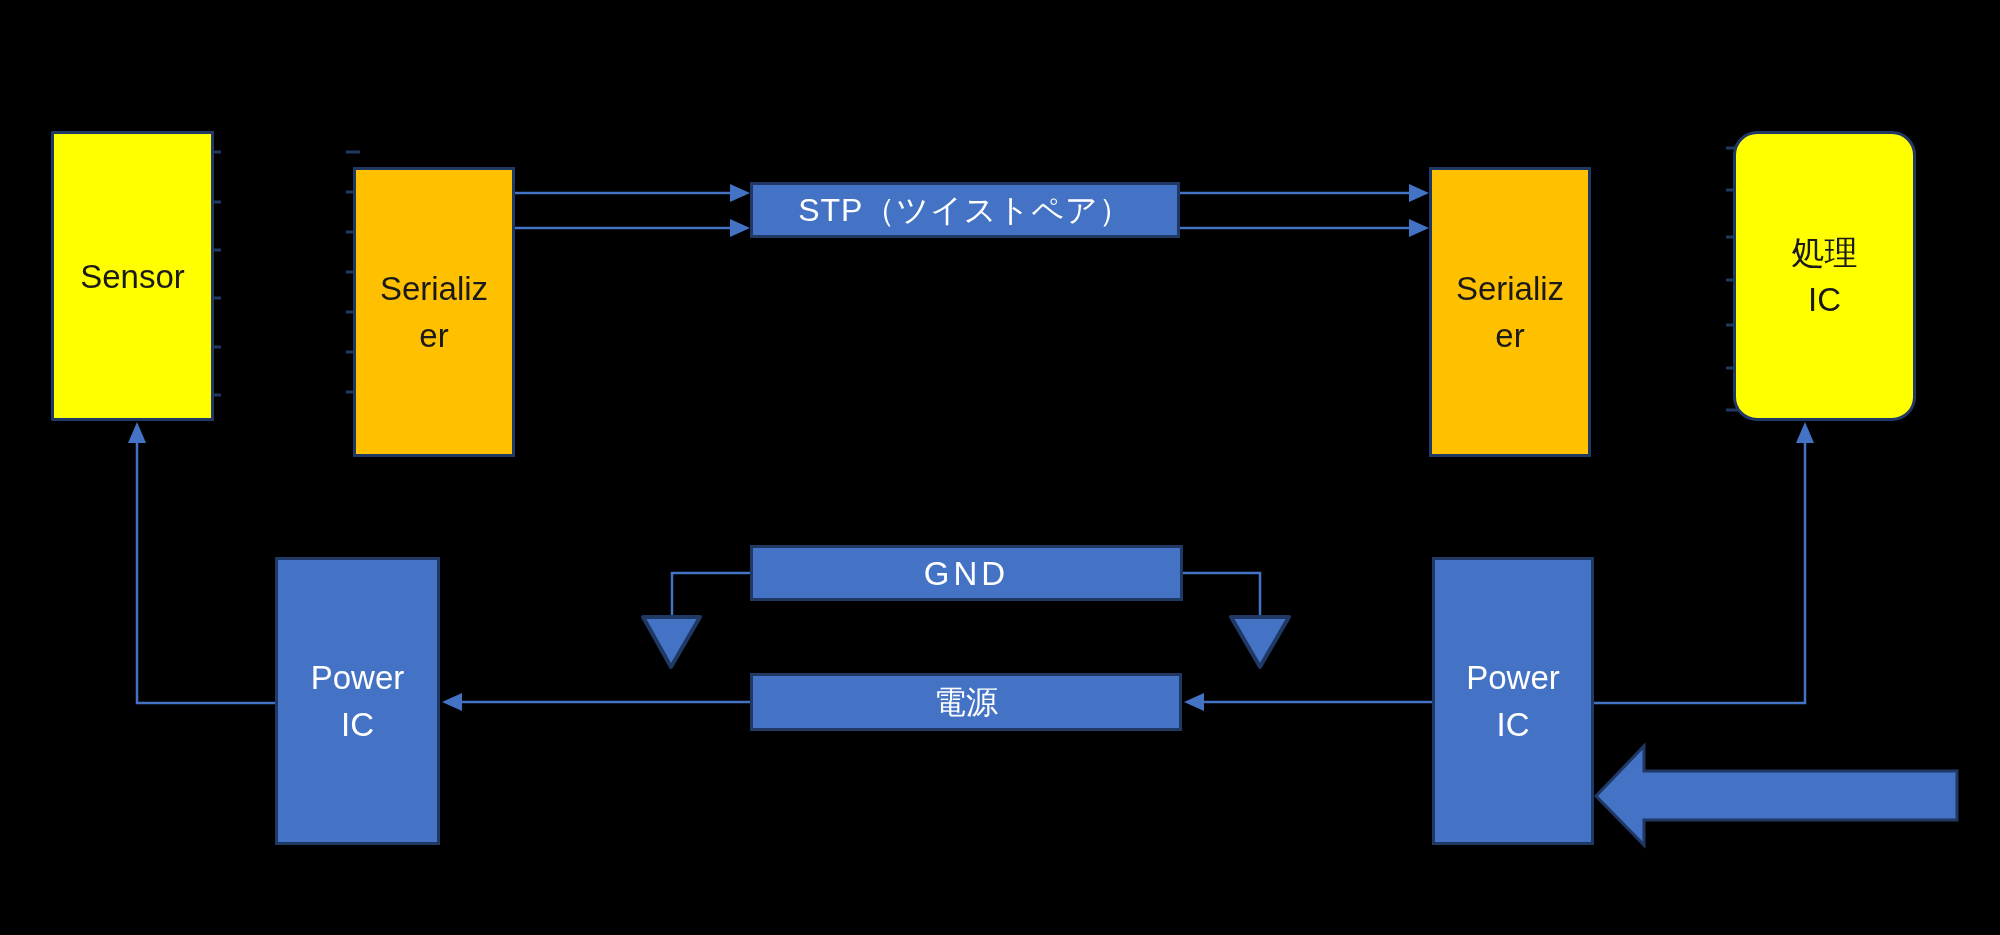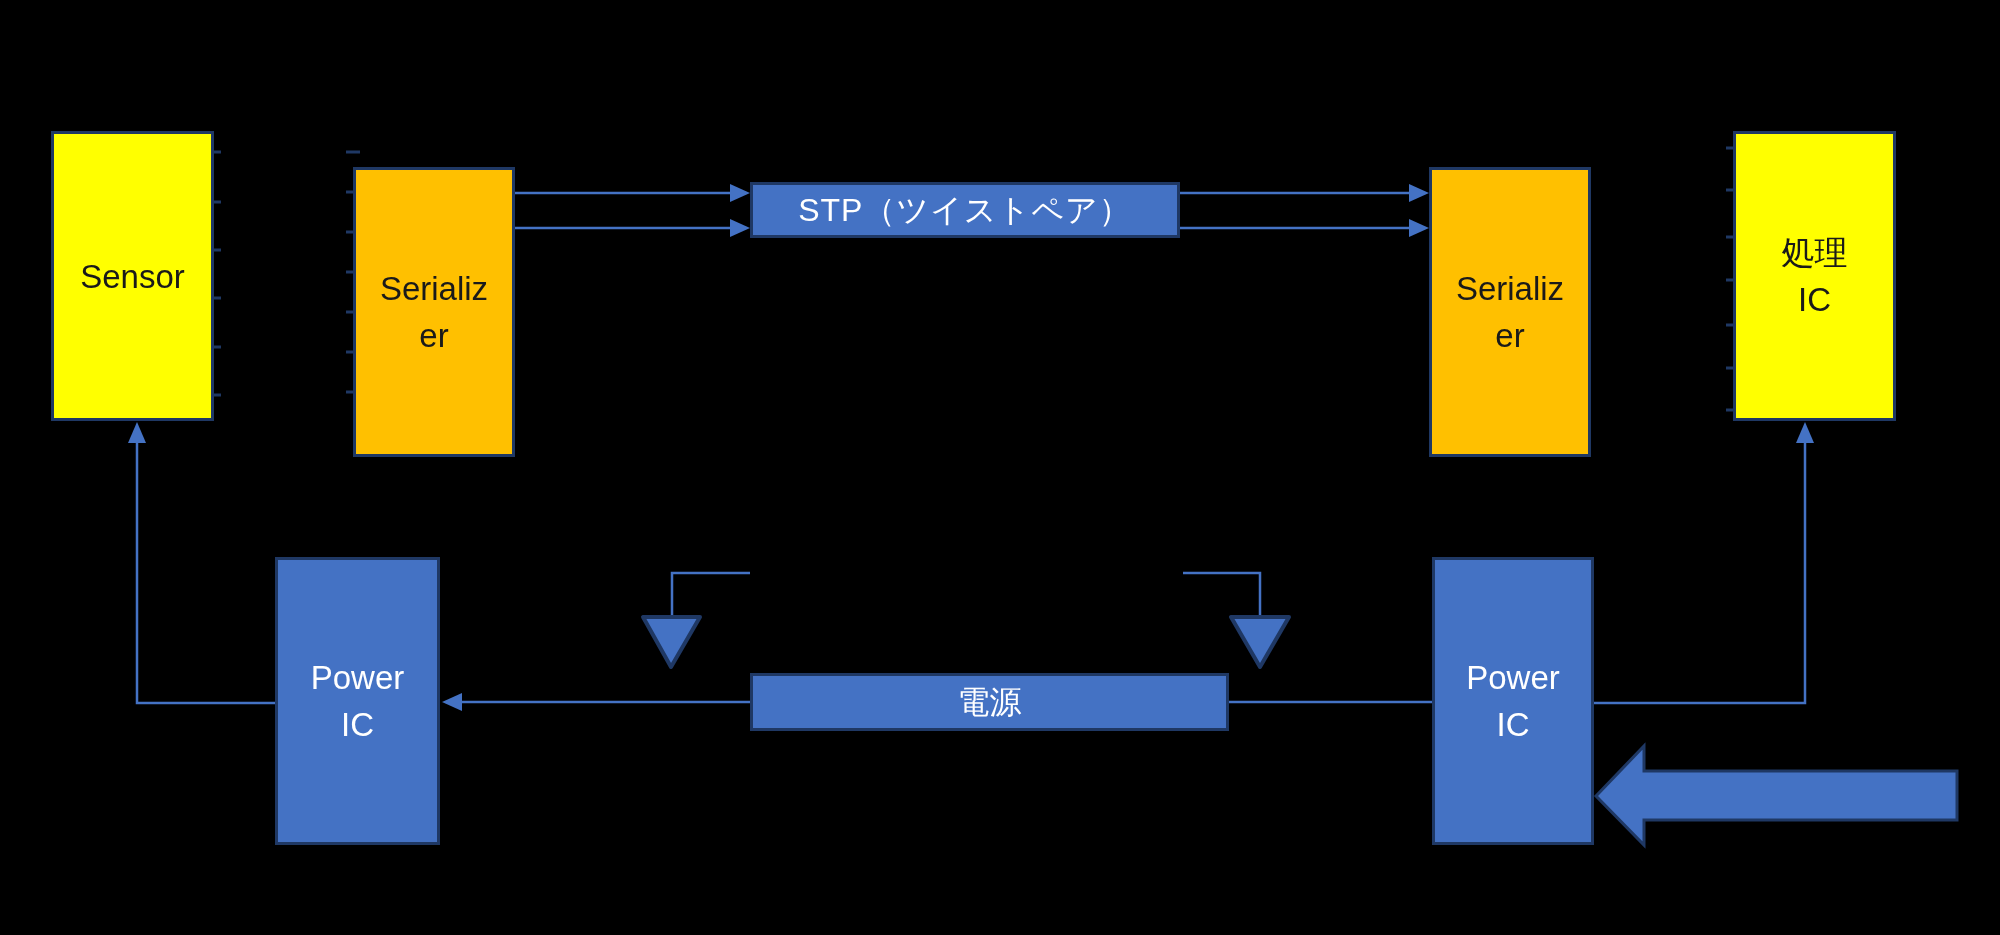--- a/index.html
+++ b/index.html
@@ -13,24 +13,24 @@
     font-size:33px;line-height:47px;
   }
   .yellow{background:var(--box-yellow,#FFFF00);color:var(--text-on-light,#1a1a1a);}
   .orange{background:var(--box-orange,#FFC000);color:var(--text-on-light,#1a1a1a);margin-top:36px;}
   .blue{background:var(--accent-blue,#4472C4);color:var(--text-on-dark,#fff);}
 
   #sensor{left:51px;top:131px;width:163px;height:290px;}
   #serializer-left{left:353px;top:131px;width:162px;height:290px;}
   #stp{left:750px;top:182px;width:430px;height:56px;font-size:32px;letter-spacing:1px;}
   #serializer-right{left:1429px;top:131px;width:162px;height:290px;}
-  #processing-ic{left:1733px;top:131px;width:163px;height:290px;}
+  #processing-ic{left:1733px;top:131px;width:183px;height:290px;border-radius:24px;}
   #power-ic-left{left:275px;top:557px;width:165px;height:288px;}
   #gnd-bus{left:750px;top:545px;width:433px;height:56px;letter-spacing:4px;}
-  #power-bus{left:750px;top:673px;width:479px;height:58px;font-size:32px;}
+  #power-bus{left:750px;top:673px;width:432px;height:58px;font-size:32px;}
   #power-ic-right{left:1432px;top:557px;width:162px;height:288px;}
 
   #supply-voltage-label{
     position:absolute;left:1644px;top:771px;width:313px;height:49px;
     display:flex;align-items:center;justify-content:center;
     color:var(--text-on-dark,#fff);font-size:32px;letter-spacing:2px;
   }
 
   svg.overlay{position:absolute;left:0;top:0;pointer-events:none;}
   .line{stroke:var(--line-blue,#4472C4);stroke-width:2.5;fill:none;}
@@ -142,20 +142,23 @@
   <div class="block yellow" id="processing-ic">
     <span>処理</span>
     <span>IC</span>
   </div>
 
   <div class="block blue" id="power-ic-left">
     <span>Power</span>
     <span>IC</span>
   </div>
 
+  <div class="block blue" id="gnd-bus">
+    <span>GND</span>
+  </div>
 
   <div class="block blue" id="power-bus">
     <span>電源</span>
   </div>
 
   <div class="block blue" id="power-ic-right">
     <span>Power</span>
     <span>IC</span>
   </div>
 

